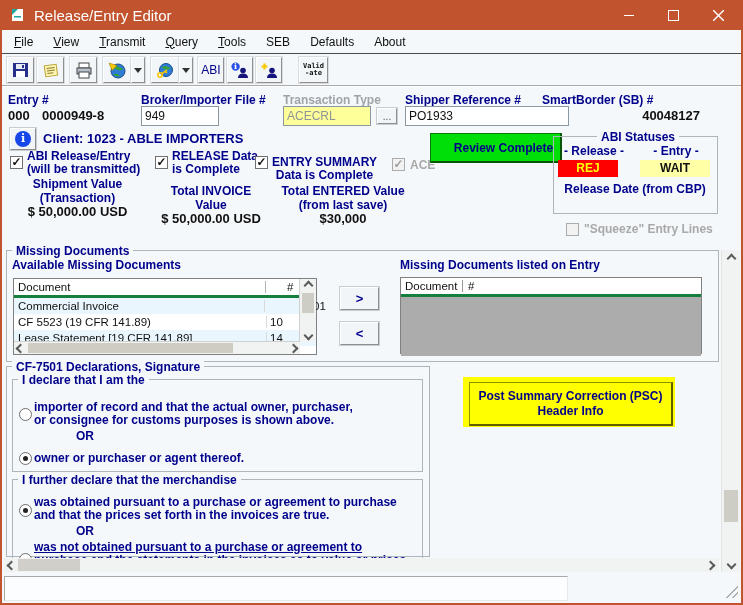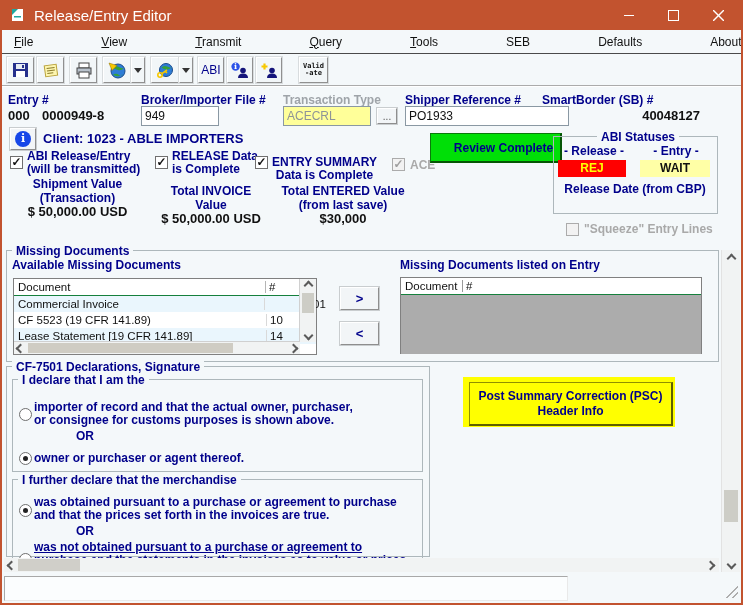--- a/index.html
+++ b/index.html
@@ -11,21 +11,21 @@
   
   .titlebar { height:30px; background:#C2532F; display:flex; align-items:center; color:#fff; }
   .app-icon { margin:0 8px 0 8px; width:16px; height:16px; }
   .title-text { font-size:15px; }
   .win-controls { margin-left:auto; display:flex; height:100%; }
   .win-btn { width:45px; height:100%; display:flex; align-items:center; justify-content:center; }
   .min-glyph { width:10px; height:1px; background:#fff; }
   .max-glyph { width:9px; height:9px; border:1px solid #fff; }
   
   .menubar { height:23px; display:flex; align-items:center; padding-left:2px;
-             border-bottom:1px solid #4a4a4a; background:#F4F8FA; font-size:12px; color:#111;gap:48px; }
+             border-bottom:1px solid #4a4a4a; background:#F4F8FA; font-size:12px; color:#111; }
   .menu-item { display:inline-block; padding:2px 10px; }
   .accel::first-letter { text-decoration:underline; }
   
   .toolbar { position:relative; height:31px; background:#F4F8FA; }
   .tbtn { position:absolute; top:3px; height:26px; box-sizing:border-box; background:#F2F6F8;
           border:1px solid; border-color:#FFFFFF #909090 #909090 #FFFFFF; box-shadow:0 0 0 1px #D8DCDE;
           display:flex; align-items:center; justify-content:center; }
   .tb-abi { color:#00008B; font-size:12px; }
   .tb-validate { color:#111; font-size:7px; font-weight:bold; line-height:7px; text-align:center;
                  font-family:"DejaVu Sans Mono", monospace; }
@@ -51,21 +51,21 @@
                           border-radius:50%; background:#222; }
   .gbox { position:absolute; border:1px solid #ADB7BB; box-sizing:border-box; }
   .glegend { position:absolute; font-weight:bold; font-size:12px; color:#00008B; background:#F4F8FA;
              padding:0 4px; white-space:nowrap; }
   .vblock { position:absolute; text-align:center; font-weight:bold; font-size:12px; color:#00008B; line-height:14px; }
   .vblock .money { color:#111; font-size:13px; }
   .status-chip { position:absolute; box-sizing:border-box; text-align:center; font-weight:bold; font-size:12px; line-height:17px; }
   
   .tbl { position:absolute; background:#fff; border:1px solid #808080; box-sizing:border-box; font-size:11.5px; color:#111; }
   .trow { display:flex; height:16px; align-items:center; }
-  .thead { border-bottom:1px solid #15803d; }
+  .thead { border-bottom:3px solid #15803d;justify-content:space-between; }
   .td-doc { box-sizing:border-box; padding:0 4px; white-space:nowrap; overflow:hidden; }
   .td-num { box-sizing:border-box; padding:0 3px; border-left:1px solid #D9D9D9; }
   .alt { background:#EAF6FD; }
   
   .sb { position:absolute; background:#F1F3F3; }
   .sb-thumb { position:absolute; background:#CDCDC6; }
   .chv { display:inline-block; width:5px; height:5px; border-left:2px solid #5a5a5a; border-bottom:2px solid #5a5a5a; }
   .chv.up { transform:rotate(135deg); }   .chv.down { transform:rotate(-45deg); }
   .chv.left { transform:rotate(45deg); }  .chv.right { transform:rotate(-135deg); }
   .sb-arrow { position:absolute; display:flex; align-items:center; justify-content:center; }
@@ -252,21 +252,21 @@
   </div>
 
   <div class="review-btn">
       <span>Review Complete</span>
     </div>
 
   <div class="gbox" style="left:551px;top:136px;width:165px;height:78px;"></div>
   <div class="glegend" style="left:595px;top:130px;">ABI Statuses</div>
   <div class="lbl" style="left:552px;top:144px;width:80px;text-align:center;">- Release -</div>
   <div class="lbl" style="left:638px;top:144px;width:72px;text-align:center;">- Entry -</div>
-  <div class="status-chip" style="left:556px;top:160px;width:68px;height:17px;background:#FF0000;color:#FFFF00;">REJ</div>
+  <div class="status-chip" style="left:556px;top:160px;width:60px;height:17px;background:#FF0000;color:#FFFF00;">REJ</div>
   <div class="status-chip" style="left:638px;top:160px;width:70px;height:17px;background:#FFFFA6;color:#111;">WAIT</div>
   <div class="lbl" style="left:552px;top:182px;width:162px;text-align:center;">Release Date (from CBP)</div>
 
   <span class="cb disabled" style="left:564px;top:223px;"></span>
   <div class="lbl" style="left:582px;top:222px;color:#A9A9A9;">"Squeeze" Entry Lines</div>
 
   <div class="gbox" style="left:4px;top:250px;width:713px;height:112px;"></div>
   <div class="glegend" style="left:10px;top:244px;">Missing Documents</div>
   <div class="lbl" style="left:10px;top:258px;">Available Missing Documents</div>
 

